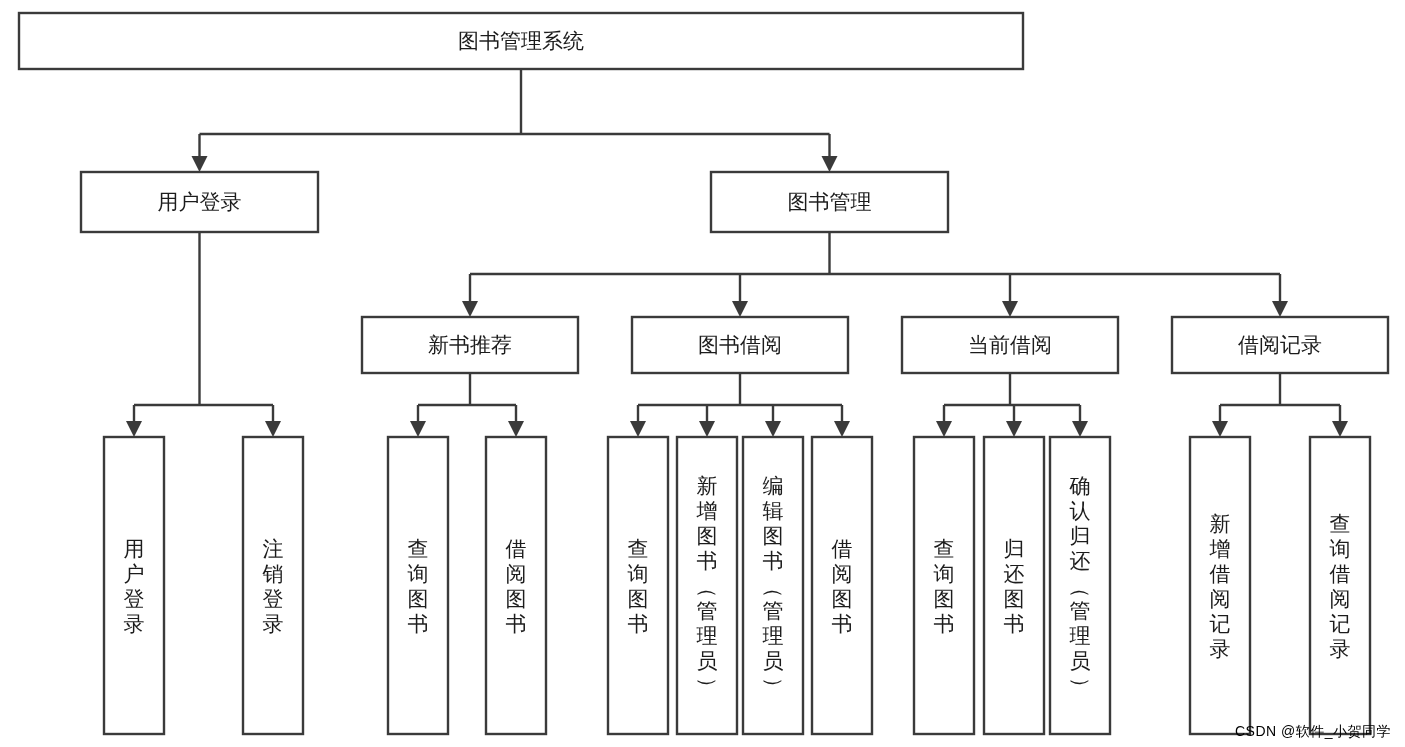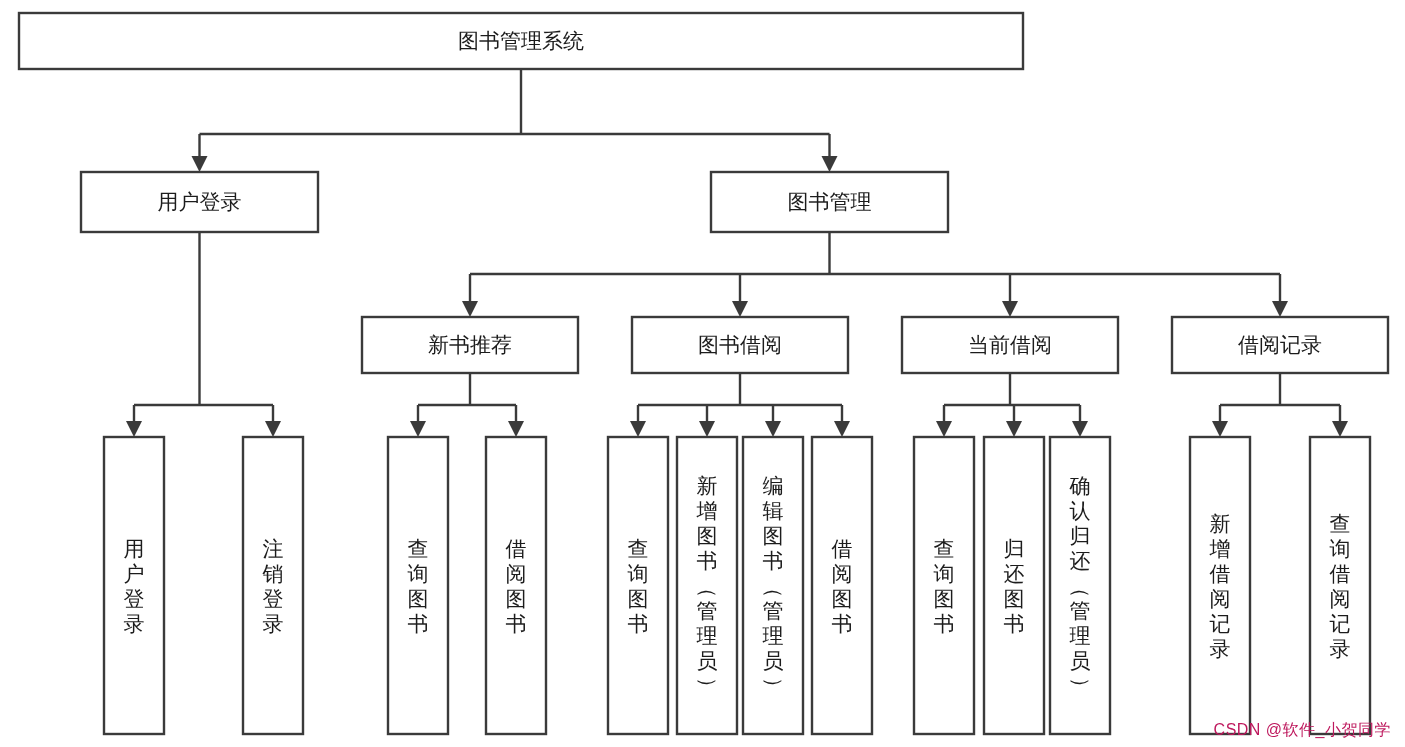--- a/index.html
+++ b/index.html
@@ -50,22 +50,22 @@
     font-family: "Liberation Sans", "DejaVu Sans", sans-serif;
     font-size: 21px;
     fill: #1c1c1c;
     text-anchor: middle;
   }
   .watermark {
     position: absolute;
     right: 14px;
     bottom: 6px;
     font-family: "Liberation Sans", "DejaVu Sans", sans-serif;
-    font-size: 16px;
-    color: #be185d;
+    font-size: 14px;
+    color: #000000;
     white-space: nowrap;
     letter-spacing: 0.5px;
     user-select: none;
   }
 </style>
 </head>
 <body>
 
 <div id="page">
   <svg id="diagram-svg" viewBox="0 0 1405 747" xmlns="http://www.w3.org/2000/svg">

